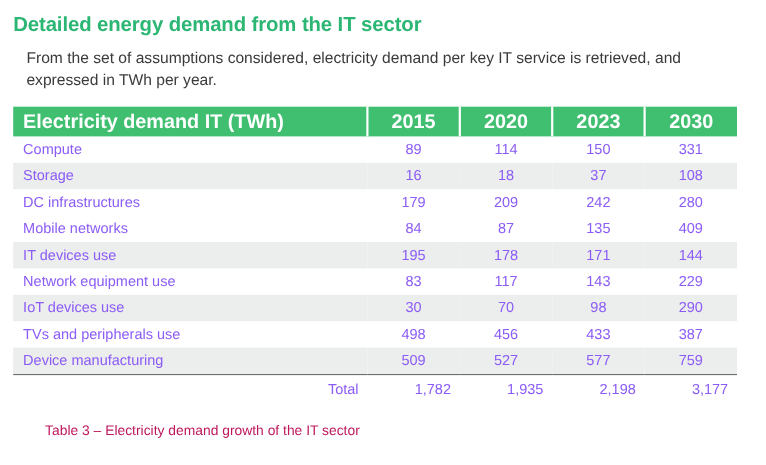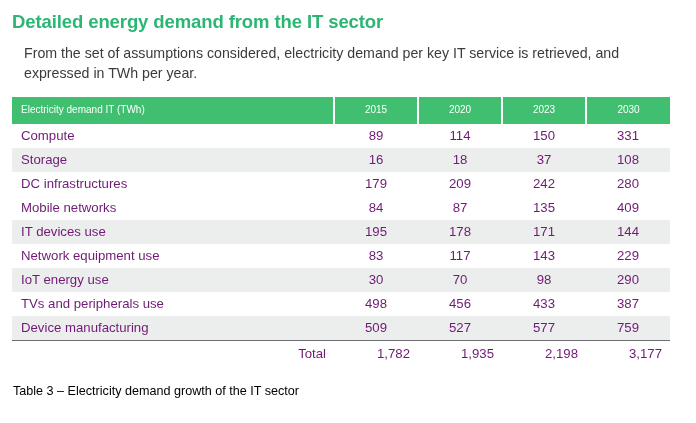--- a/index.html
+++ b/index.html
@@ -40,57 +40,58 @@
     border-collapse: collapse;
     width: 658px;
     font-size: 13.2px;
     table-layout: fixed;
   }
   table.data col.c-label { width: 322px; }
   table.data col.c-year  { width: 84px; }
   thead th {
     background: #3fbf6f;
     color: #ffffff;
-    font-weight: normal;
-    font-size: 10px;
+    font-weight: bold;
+    font-size: 18px;
     padding: 5px 8px 6px 8px;
     text-align: center;
     border-right: 2px solid #ffffff;
     line-height: 16px;
   }
   thead th.label {
     text-align: left;
     padding-left: 9px;
   }
   thead th:last-child { border-right: none; }
   tbody td {
     padding: 4px 8px 4px 8px;
     text-align: center;
     line-height: 16px;
-    color: #701a75;
+    color: #8b5cf6;
     margin-top: 10px;
   }
   tbody td.label {
     text-align: left;
     padding-left: 9px;
   }
   tbody tr.alt td {
     background: #eceded;
   }
   tbody tr.total td {
     border-top: 1px solid #6d6e71;
     padding-top: 5px;
     padding-bottom: 5px;
     text-align: right;
   }
   .caption {
     font-size: 12.6px;
-    color: #000000;
+    color: #be185d;
     margin-top: 17px;
     padding-left: 1px;
+    margin-left: 28px;
   }
 </style>
 </head>
 <body>
 
 <div class="page">
 
   <div class="title">Detailed energy demand from the IT sector</div>
 
   <p class="intro">From the set of assumptions considered, electricity demand per key IT service is retrieved, and expressed in TWh per year.</p>
@@ -149,21 +150,21 @@
         <td>144</td>
       </tr>
       <tr>
         <td class="label">Network equipment use</td>
         <td>83</td>
         <td>117</td>
         <td>143</td>
         <td>229</td>
       </tr>
       <tr class="alt">
-        <td class="label">IoT energy use</td>
+        <td class="label">IoT devices use</td>
         <td>30</td>
         <td>70</td>
         <td>98</td>
         <td>290</td>
       </tr>
       <tr>
         <td class="label">TVs and peripherals use</td>
         <td>498</td>
         <td>456</td>
         <td>433</td>

